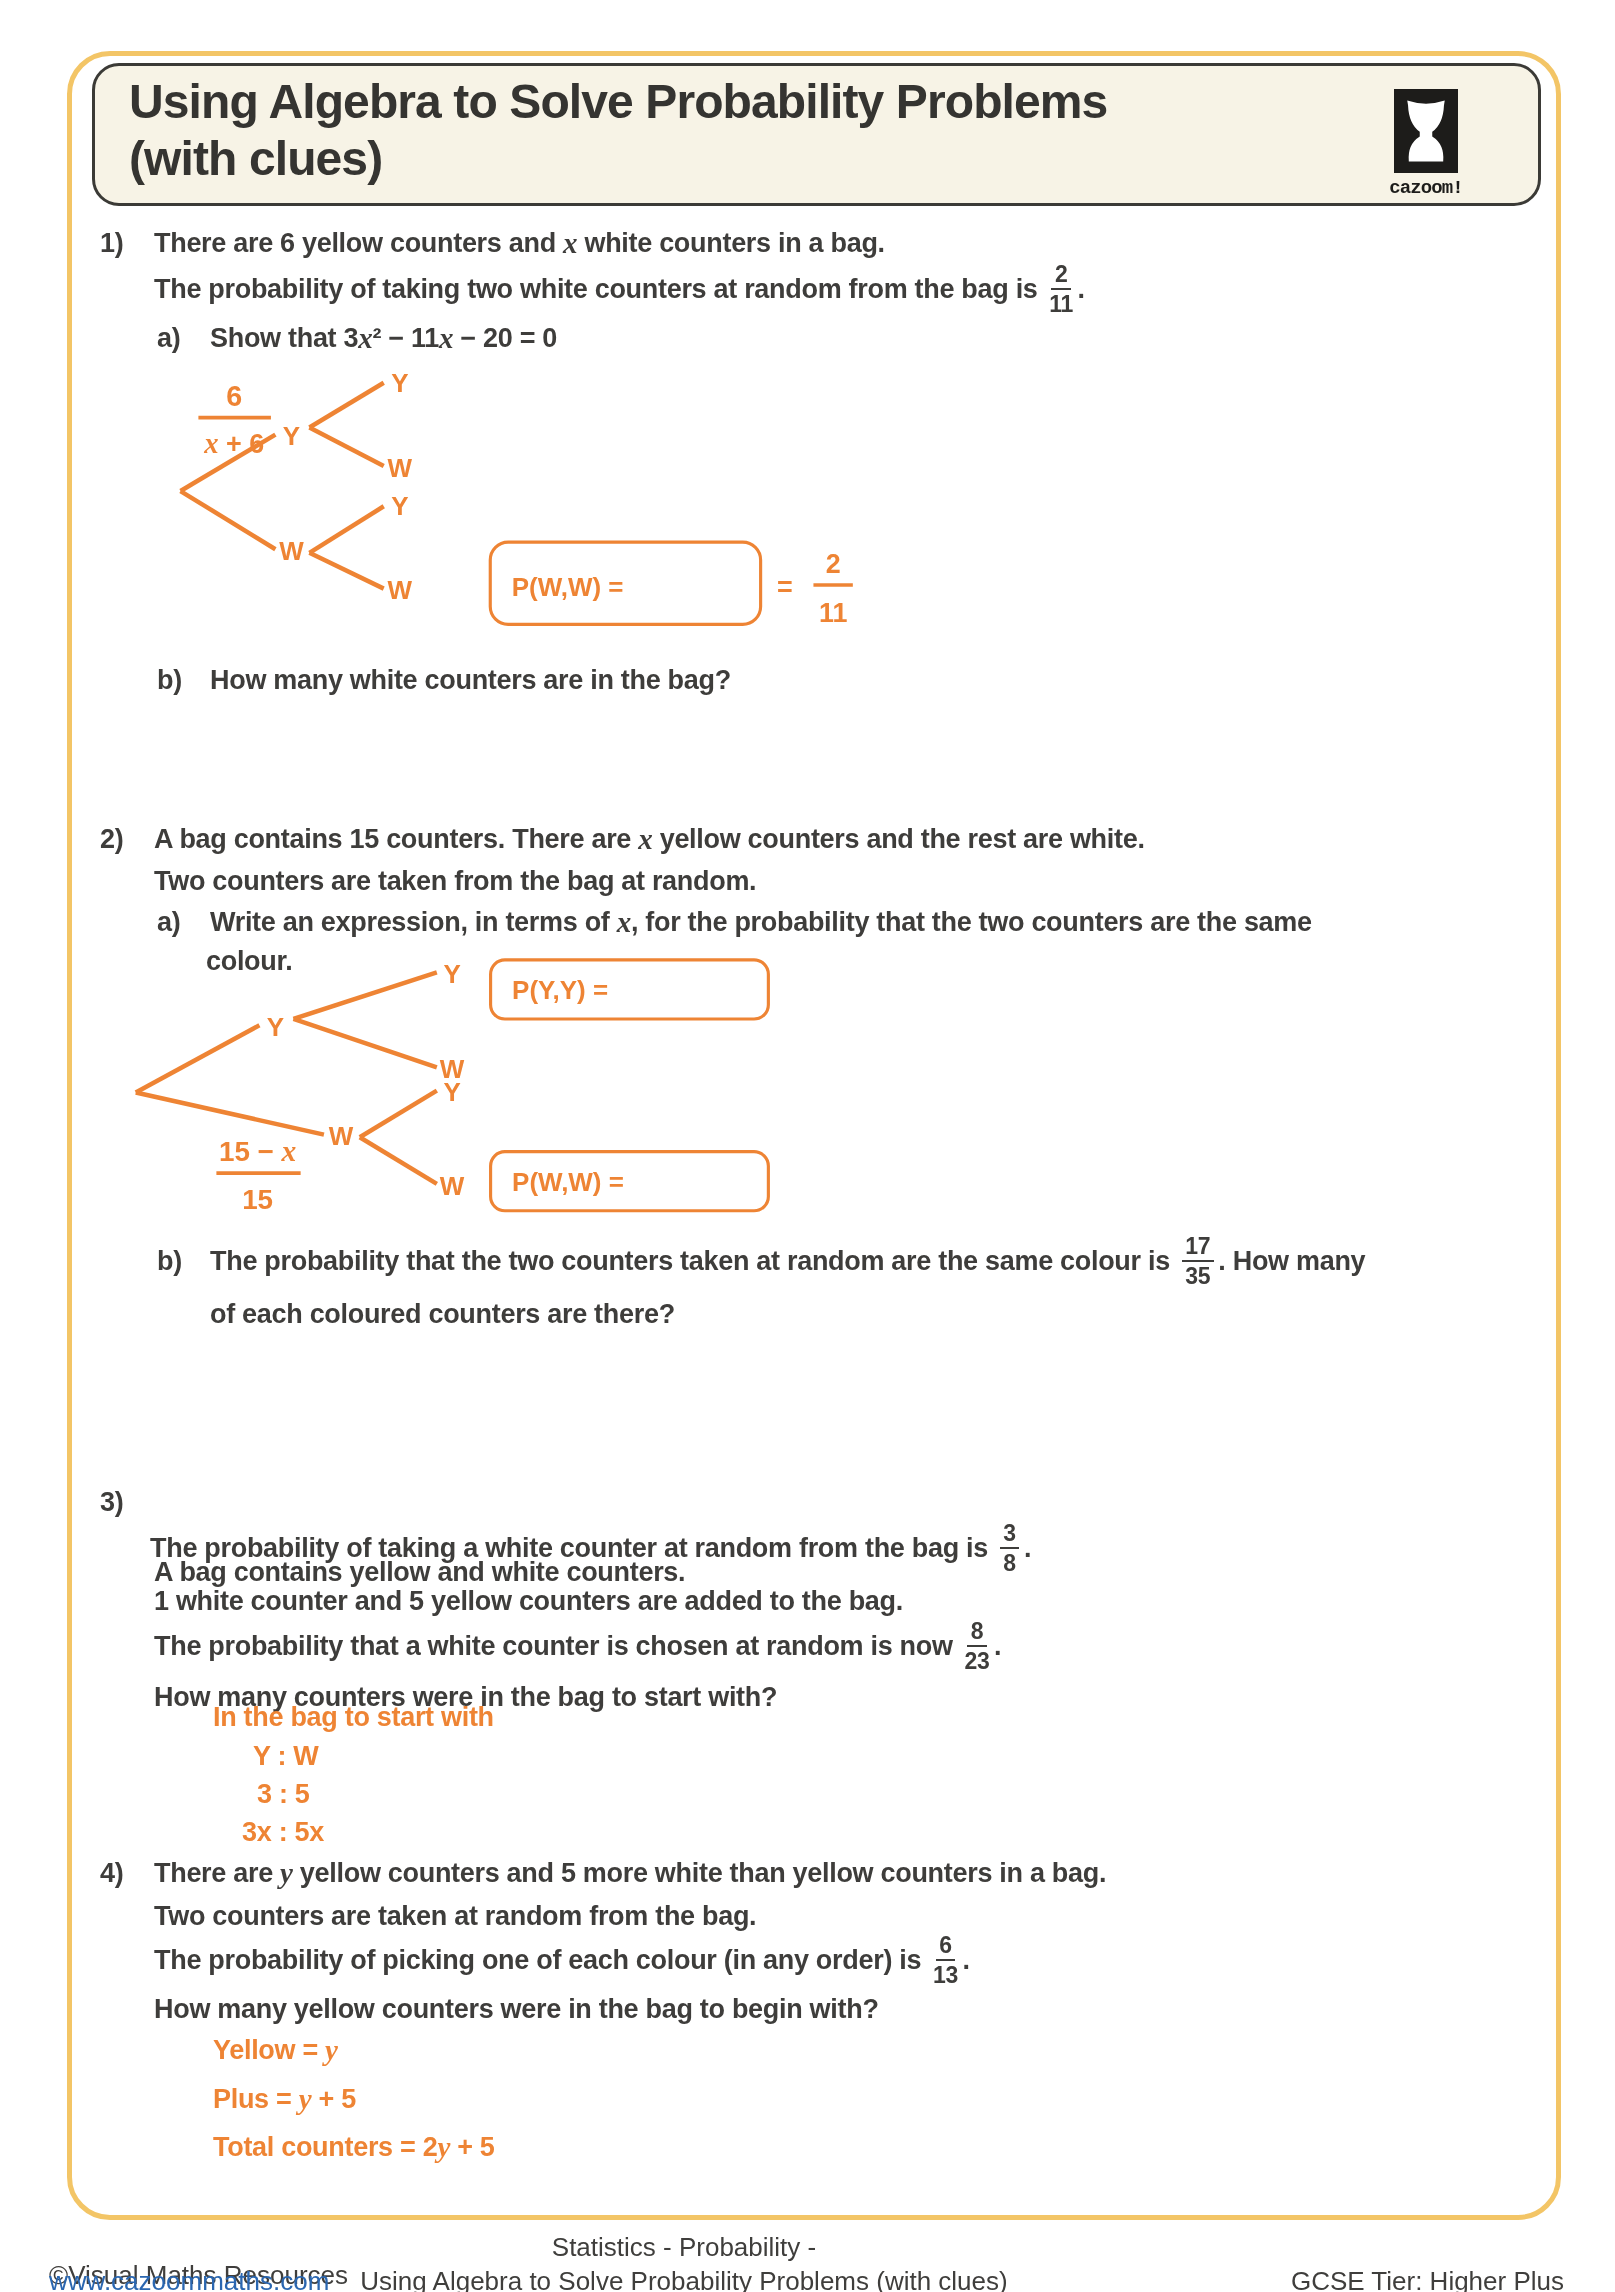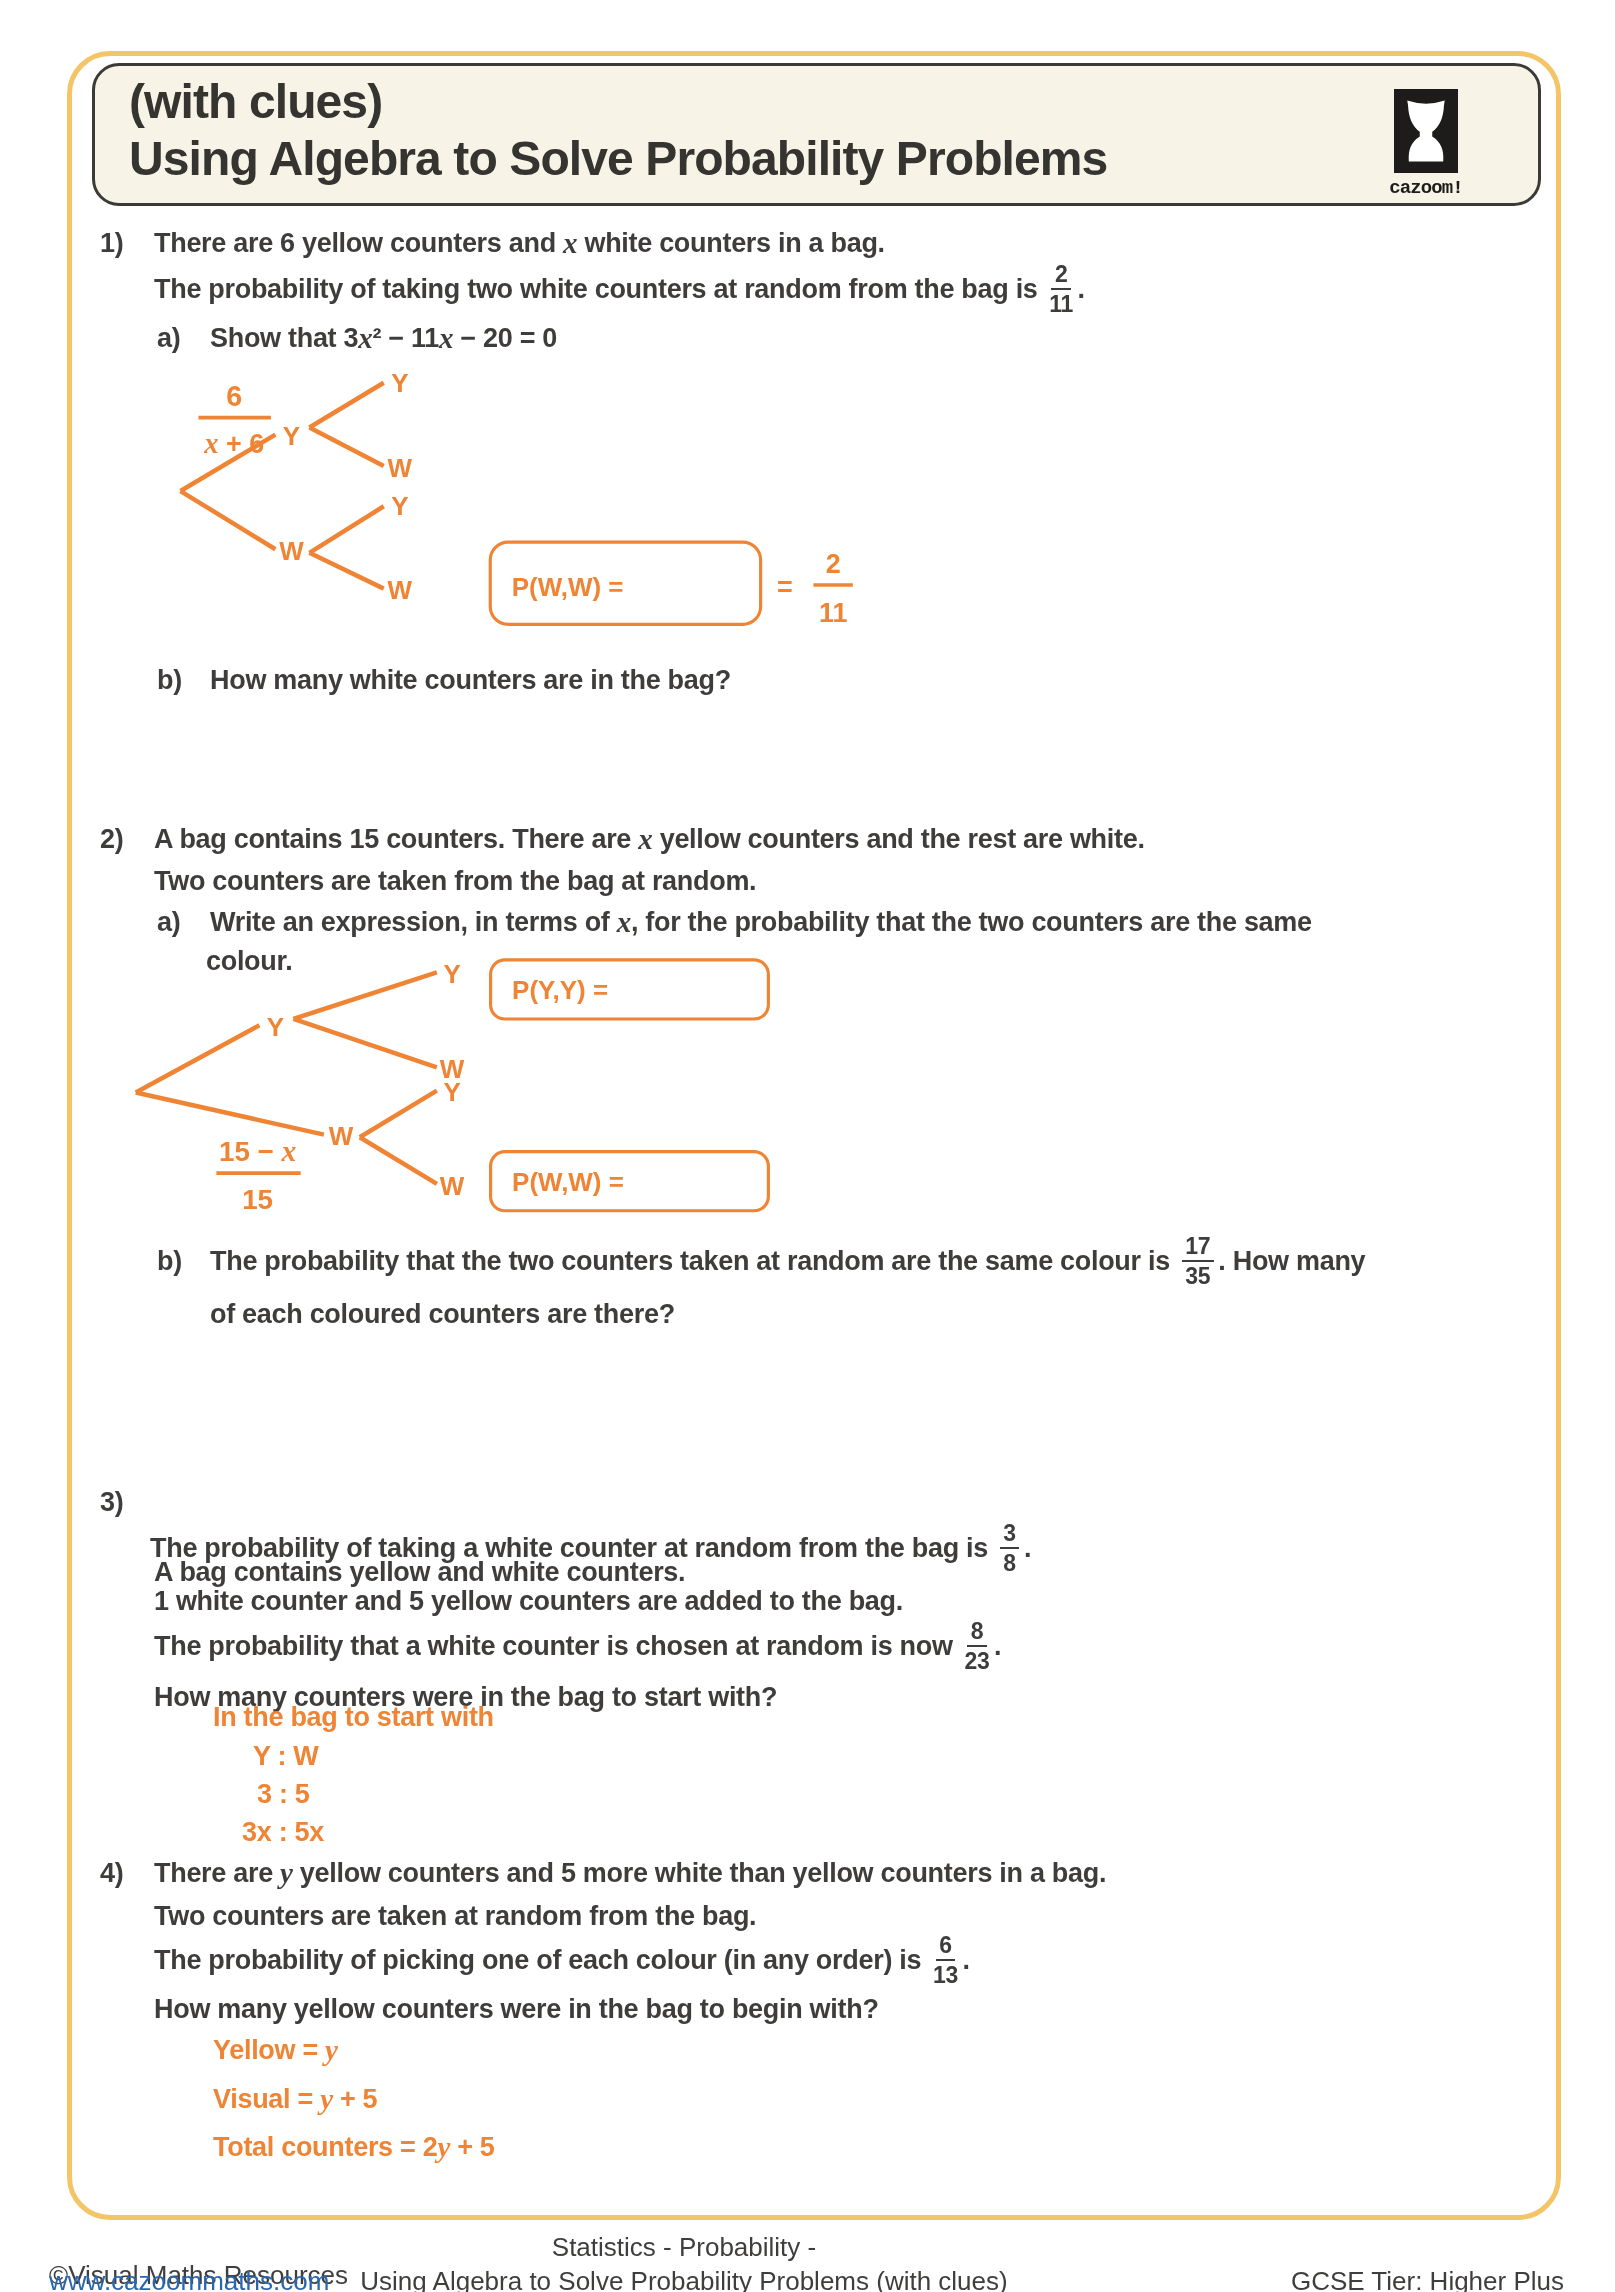--- a/index.html
+++ b/index.html
@@ -43,22 +43,22 @@
 </style>
 </head>
 <body>
 
 <div class="page">
 
   <div class="outer-border"></div>
 
   <div class="header-box">
     <div class="title">
+      <div>Using Algebra to Solve Probability Problems</div>
       <div>(with clues)</div>
-      <div>Using Algebra to Solve Probability Problems</div>
     </div>
     <div class="logo">
       <div class="drum-box">
         <svg width="50" height="72" viewBox="0 0 64 90">
           <path d="M8,6 Q32,14 56,6 L55,12 Q54,36 40,46 L40,52 Q56,62 54,84 L10,84 Q8,62 24,52 L24,46 Q10,36 9,12 Z" fill="#ffffff"></path>
         </svg>
       </div>
       <div class="wordmark">cazoom!</div>
     </div>
   </div>
@@ -170,21 +170,21 @@
   <div class="tl" style="left:154px; top:1897px;">Two counters are taken at random from the bag.</div>
   <div class="tl fr" style="left:154px; top:1924px;">
     <span>The probability of picking one of each colour (in any order) is </span><span class="frac"><span class="num">6</span><span class="den">13</span></span><span>.</span>
   </div>
   <div class="tl" style="left:154px; top:1990px;">How many yellow counters were in the bag to begin with?</div>
 
   <div class="tl orange" style="left:213px; top:2031px;">
     <span>Yellow = </span><span class="mvar">y</span><span></span>
   </div>
   <div class="tl orange" style="left:213px; top:2080px;">
-    <span>Visual = </span><span class="mvar">y</span><span> + 5</span>
+    <span>Plus = </span><span class="mvar">y</span><span> + 5</span>
   </div>
   <div class="tl orange" style="left:213px; top:2128px;">
     <span>Total counters = 2</span><span class="mvar">y</span><span> + 5</span>
   </div>
 
   <div class="footer-line" style="left:49px; top:2232px;margin-top:28px;">©Visual Maths Resources</div>
   <div class="footer-line" style="left:49px; top:2266px;"><span class="link">www.cazoommaths.com</span></div>
   <div class="footer-center" style="top:2232px;">Statistics - Probability -</div>
   <div class="footer-center" style="top:2266px;">Using Algebra to Solve Probability Problems (with clues)</div>
   <div class="footer-right" style="top:2266px;">GCSE Tier: Higher Plus</div>

